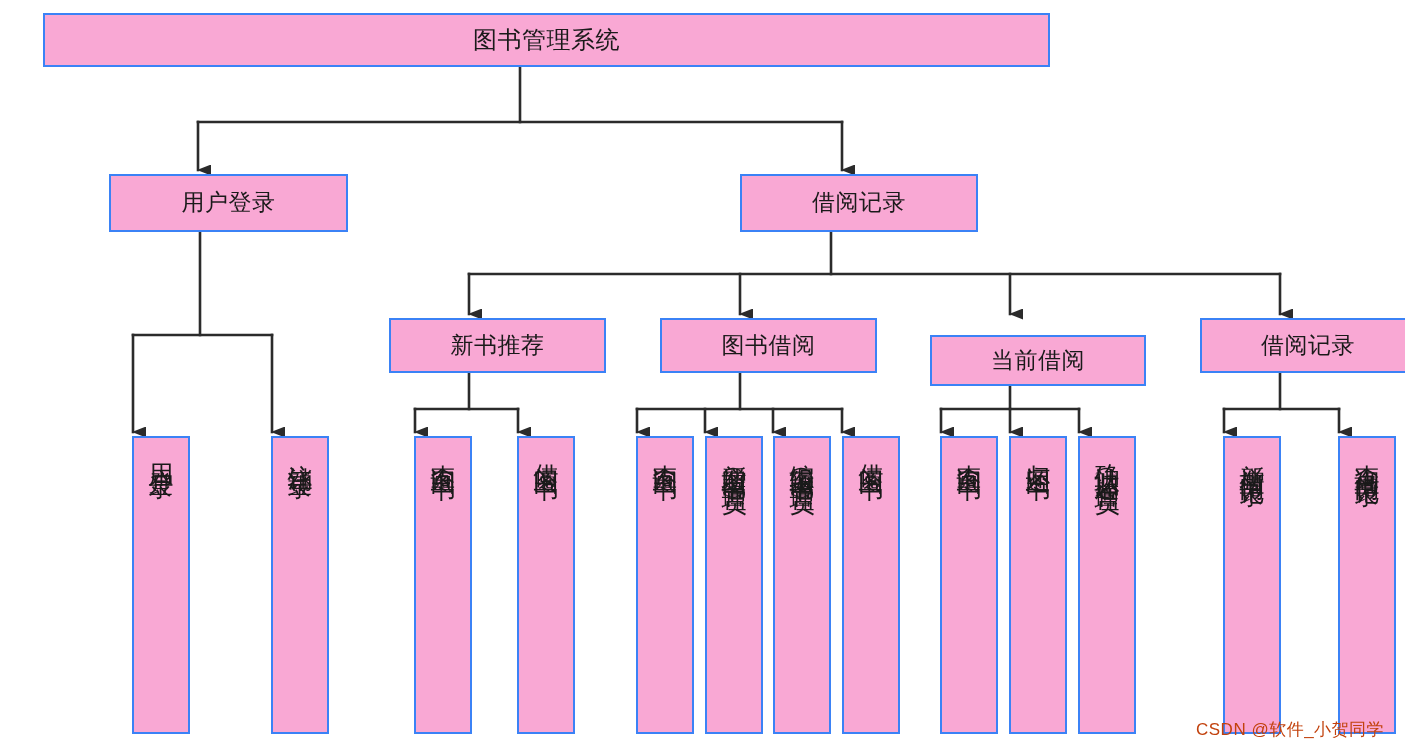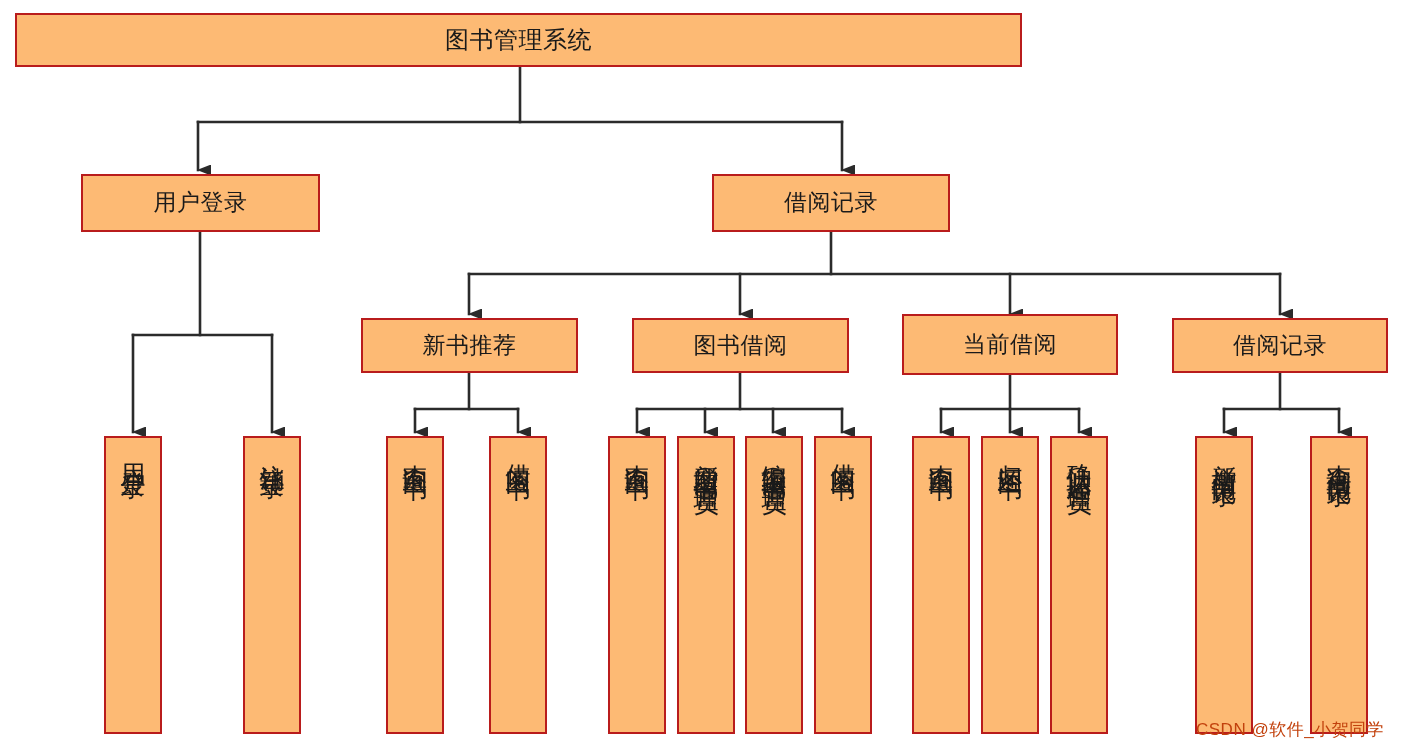--- a/index.html
+++ b/index.html
@@ -22,26 +22,27 @@
     position: absolute;
     left: 0;
     top: 0;
     width: 1405px;
     height: 747px;
     pointer-events: none;
   }
   .node {
     position: absolute;
     box-sizing: border-box;
-    border: 2px solid #b91c1c;
-    background: #fdba74;
+    border: 2px solid #3b82f6;
+    background: #f9a8d4;
     display: flex;
     align-items: center;
     justify-content: center;
     color: #1a1a1a;
+    margin-left: 28px;
   }
   .node-label {
     display: block;
     text-align: center;
     line-height: 1.18;
     white-space: nowrap;
   }
   
   .node.horiz .node-label {
     font-size: 23px;
@@ -137,21 +138,21 @@
   <div class="node horiz" style="left:712px; top:174px; width:238px; height:58px;">
     <span class="node-label">借阅记录</span>
   </div>
 
   <div class="node horiz" style="left:632px; top:318px; width:217px; height:55px;">
     <span class="node-label">图书借阅</span>
   </div>
   <div class="node horiz" style="left:361px; top:318px; width:217px; height:55px;">
     <span class="node-label">新书推荐</span>
   </div>
-  <div class="node horiz" style="left:902px; top:314px; width:216px; height:61px;">
+  <div class="node horiz" style="left:902px; top:335px; width:216px; height:51px;">
     <span class="node-label">当前借阅</span>
   </div>
   <div class="node horiz" style="left:1172px; top:318px; width:216px; height:55px;">
     <span class="node-label">借阅记录</span>
   </div>
 
   <div class="node vert" style="left:104px; top:436px; width:58px; height:298px;">
     <span class="node-label">用户登录</span>
   </div>
   <div class="node vert" style="left:243px; top:436px; width:58px; height:298px;">

